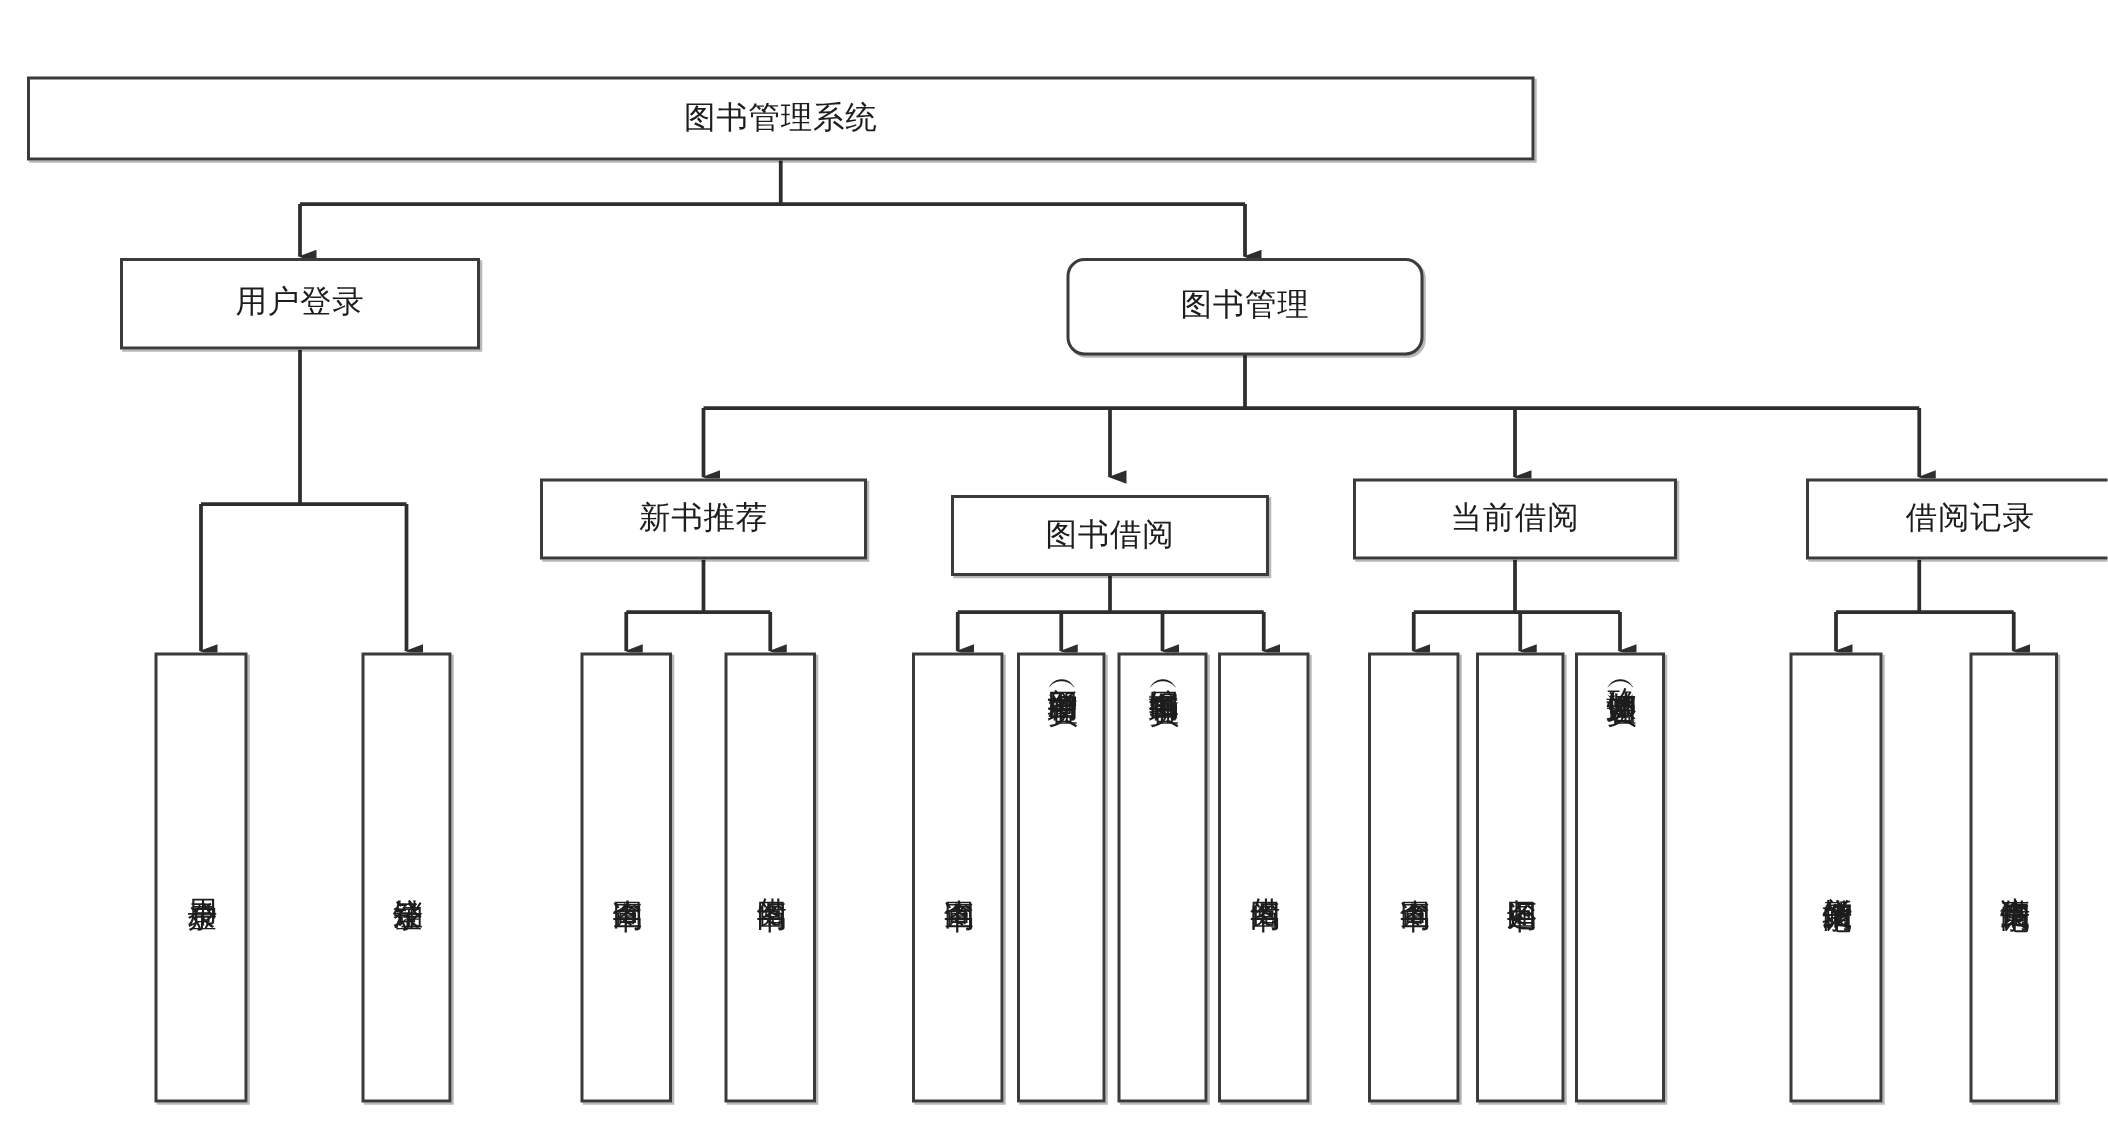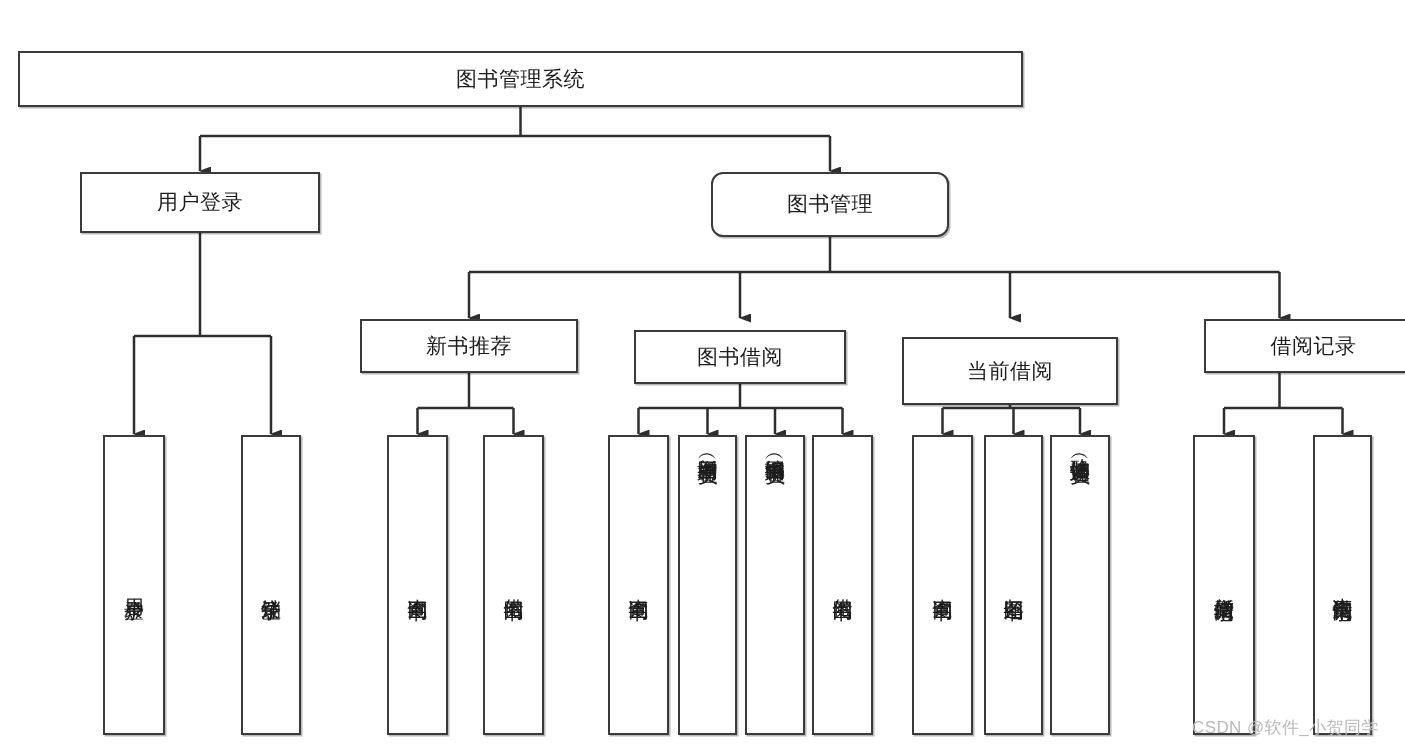--- a/index.html
+++ b/index.html
@@ -130,21 +130,21 @@
       </div>
       <div class="node" style="left: 711px; top: 172px; width: 238px; height: 65px; border-radius: 12px;">
         <span class="node-label">图书管理</span>
       </div>
       <div class="node" style="left: 360px; top: 319px; width: 218px; height: 54px;">
         <span class="node-label">新书推荐</span>
       </div>
       <div class="node" style="left: 634px; top: 330px; width: 212px; height: 54px;">
         <span class="node-label">图书借阅</span>
       </div>
-      <div class="node" style="left: 902px; top: 337px; width: 216px; height: 68px;">
+      <div class="node" style="left: 902px; top: 319px; width: 216px; height: 54px;">
         <span class="node-label">当前借阅</span>
       </div>
       <div class="node" style="left: 1204px; top: 319px; width: 219px; height: 54px;">
         <span class="node-label">借阅记录</span>
       </div>
       <div class="node vertical centered" style="left: 103px; top: 435px; width: 62px; height: 300px;">
         <span class="node-label">用户登录</span>
       </div>
       <div class="node vertical centered" style="left: 241px; top: 435px; width: 60px; height: 300px;">
         <span class="node-label">注销登录</span>
@@ -177,15 +177,14 @@
         <span class="node-label">确认归还（管理员）</span>
       </div>
       <div class="node vertical centered" style="left: 1193px; top: 435px; width: 62px; height: 300px;">
         <span class="node-label">新增借阅记录</span>
       </div>
       <div class="node vertical centered" style="left: 1313px; top: 435px; width: 59px; height: 300px;">
         <span class="node-label">查询借阅记录</span>
       </div>
     </div>
 
-  <div class="watermark" style="left: 1192px; top: 716px;">CSDN @软件_小贺同学</div>
 
 </div>
 
 </body></html>

